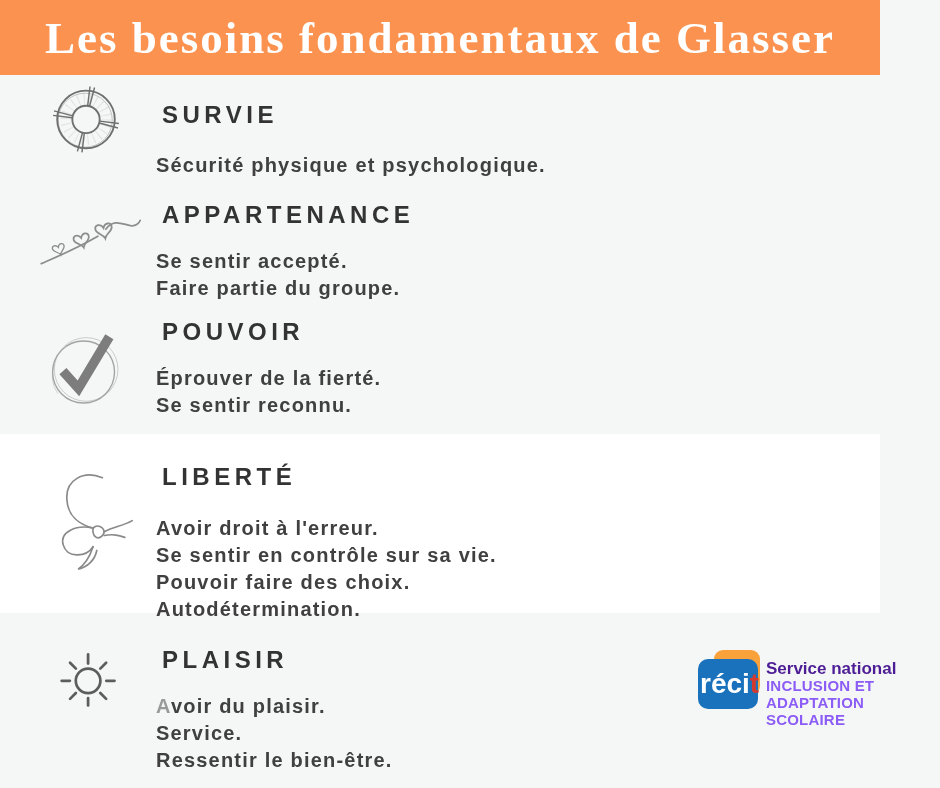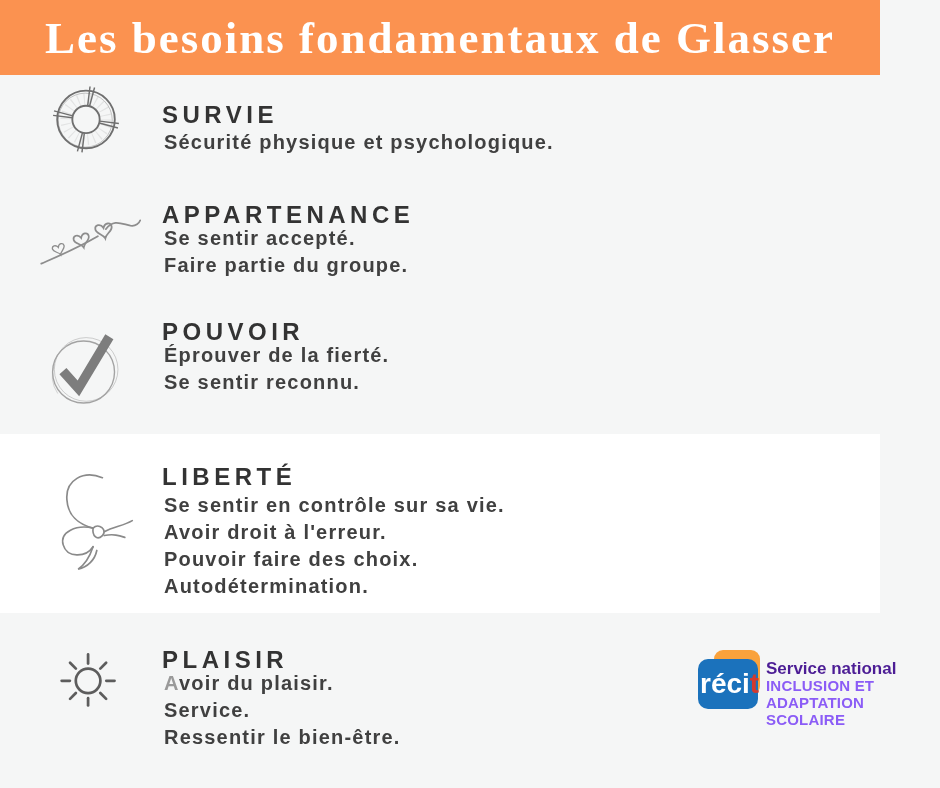--- a/index.html
+++ b/index.html
@@ -14,21 +14,21 @@
   .band-gray2{top:613px;height:175px;background:#f5f6f6;}
   .page-title{
     margin:0;color:#ffffff;font-family:"Liberation Serif",serif;
     font-weight:700;font-size:45px;letter-spacing:2px;white-space:nowrap;
   }
   .sec{position:absolute;left:0;width:940px;height:0;overflow:visible;}
   .sec-title{
     position:absolute;left:148px;top:0;margin:14px;
     font-size:24px;line-height:26px;font-weight:800;letter-spacing:4.5px;color:#333333;white-space:nowrap;
   }
-  .sec-lines{position:absolute;left:164px;}
+  .sec-lines{position:absolute;left:156px;margin-top:23px;}
   .sec-lines p{
     margin:0;font-size:20px;line-height:27px;font-weight:700;
     letter-spacing:1.2px;color:#404040;white-space:nowrap;
   }
   .icon{position:absolute;display:block;}
   .icon svg{width:100%;height:100%;display:block;}
 
   .s0{top:88px;}  .s0 .icon{left:50px;top:-8px;width:72px;height:76px;}  .s0 .sec-lines{top:41px;}
   .s1{top:188px;} .s1 .icon{left:36px;top:16px;width:106px;height:68px;} .s1 .sec-lines{top:37px;}
   .s2{top:305px;} .s2 .icon{left:44px;top:16px;width:86px;height:90px;}  .s2 .sec-lines{top:37px;}
@@ -124,22 +124,22 @@
       <path d="M54,10 C34,2 14,12 16,34 C17,50 28,60 44,64"></path>
       <path d="M44,64 C26,60 8,68 12,82 C16,96 36,96 44,84"></path>
       <path d="M44,84 C40,96 34,104 28,108 C38,106 46,98 48,88"></path>
       <path d="M44,64 C50,58 60,66 54,72 C48,78 43,72 44,64"></path>
       <path d="M56,68 C66,62 76,62 86,56"></path>
       <path d="M56,72 C66,70 72,72 78,74"></path>
     </svg>
   </span>
   <h2 class="sec-title">LIBERTÉ</h2>
   <div class="sec-lines">
+    <p>Avoir droit à l'erreur.</p>
     <p>Se sentir en contrôle sur sa vie.</p>
-    <p>Avoir droit à l'erreur.</p>
     <p>Pouvoir faire des choix.</p>
     <p>Autodétermination.</p>
   </div>
 </section>
 
 <section class="sec s4">
   <span class="icon">
     <svg viewBox="0 0 90 80" fill="none" stroke="#5d5d5d" stroke-width="3" stroke-linecap="round">
       <circle cx="44" cy="42" r="13.5"></circle>
       <line x1="44" y1="23" x2="44" y2="13"></line>

